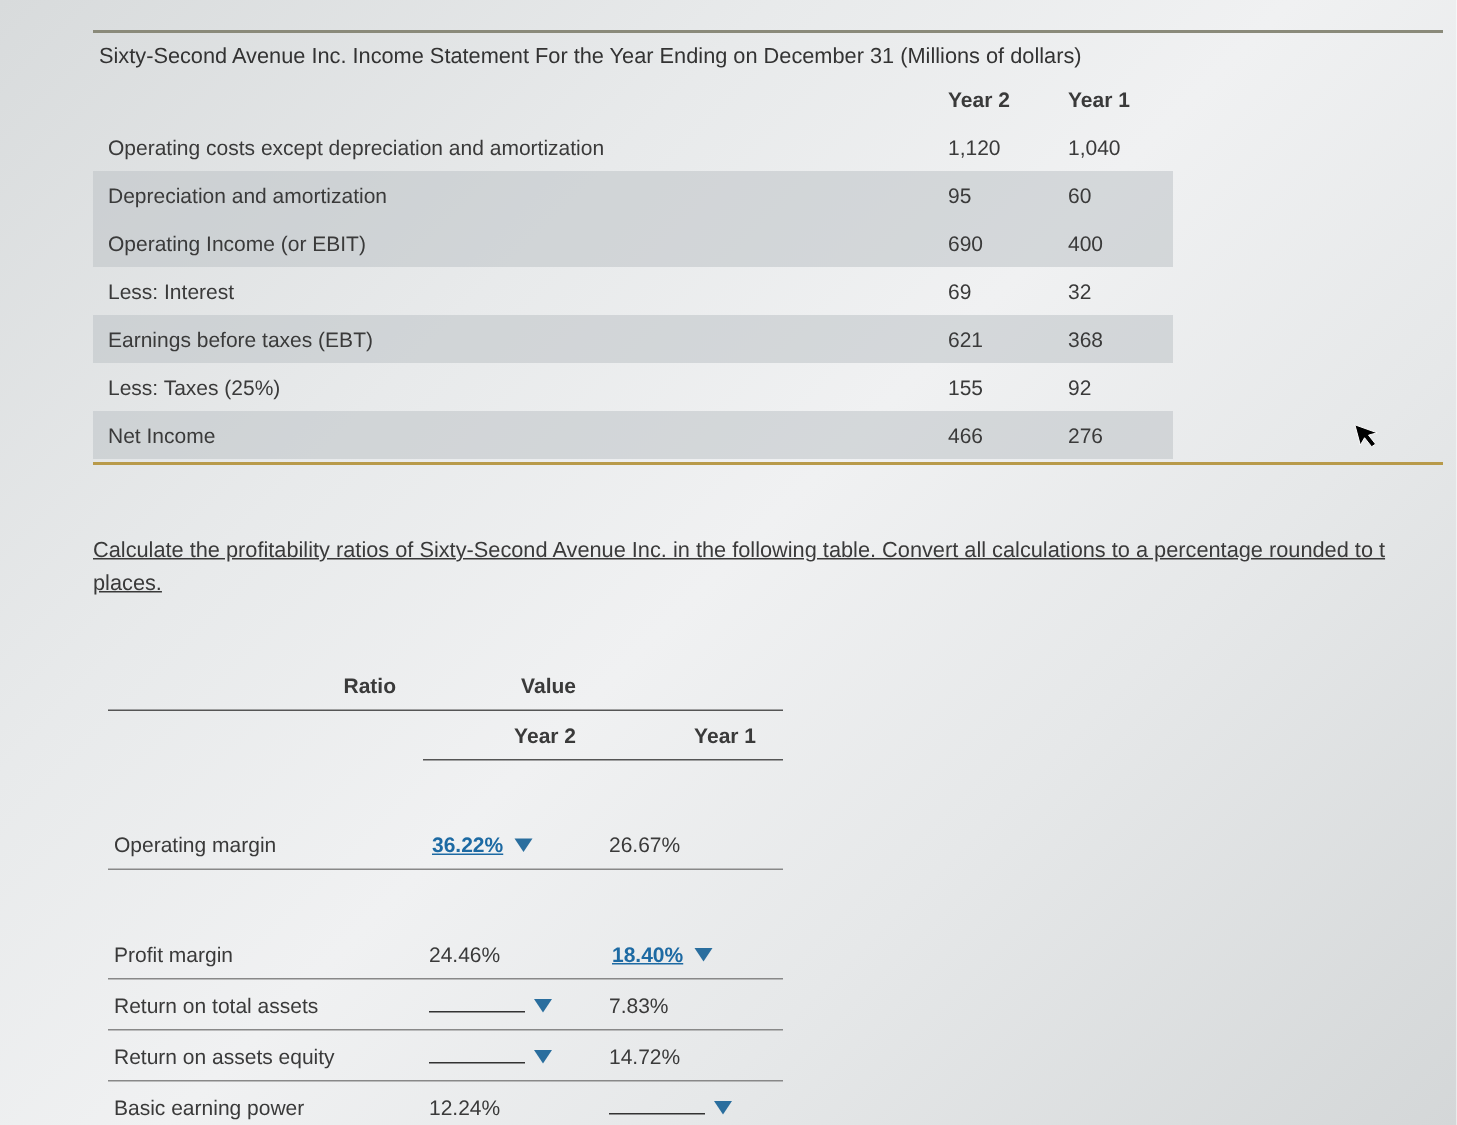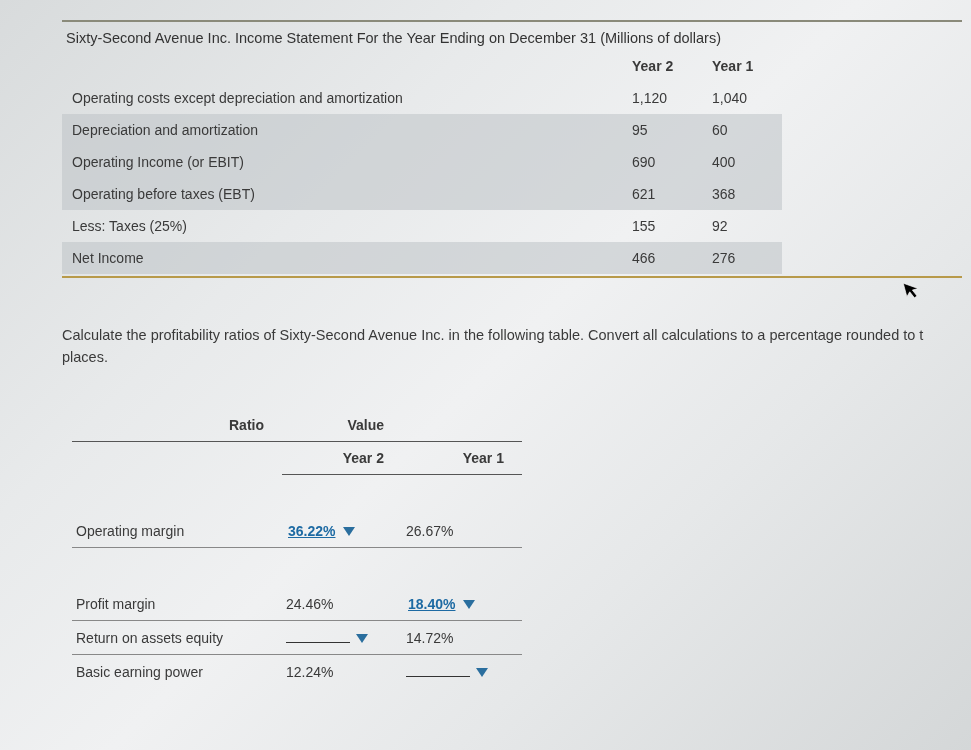--- a/index.html
+++ b/index.html
@@ -18,21 +18,21 @@
   .title { font-weight: normal; font-size: 14.5px; color: #333; padding: 6px 0 4px 4px; }
   .income-wrap { width: 720px; }
   table.income { border-collapse: collapse; width: 100%; }
   table.income th { text-align: left; font-weight: bold; padding: 8px 10px; font-size: 14px; }
   table.income th.num { text-align: left; width: 80px; }
   table.income td { padding: 8px 10px; font-size: 14px; }
   table.income td.num { text-align: left; width: 80px; }
   table.income tr.shade { background: rgba(190,195,198,0.55); }
   table.income tr.plain { background: transparent; }
   .hr-gold { border: none; border-top: 2px solid #b89a4a; margin-top: 2px; width: 900px; }
-  .instr { margin-top: 46px; font-size: 14.5px; line-height: 1.55; width: 905px; }
+  .instr { margin-top: 46px; font-size: 14.5px; line-height: 1.55; width: 905px; text-decoration: underline; }
   .ratio-wrap { margin-top: 40px; margin-left: 10px; }
   table.ratio { border-collapse: collapse; }
   table.ratio th { text-align: right; font-weight: bold; font-size: 14px; padding: 8px 18px 8px 4px; border-bottom: 1.5px solid #555; }
   table.ratio td { font-size: 14px; padding: 8px 18px 8px 4px; border-bottom: 1px solid #888; vertical-align: bottom; }
   table.ratio td.label { width: 210px; }
   table.ratio td.valcell { width: 120px; }
   .selected { color: #1d6aa3; font-weight: bold; text-decoration: underline; display: inline-block; padding: 0 2px; margin-top: 40px; }
   .dd { display: inline-flex; align-items: baseline; gap: 6px; }
   .caret {
     display: inline-block;
@@ -83,22 +83,27 @@
   <tr class="shade">
     <td>Depreciation and amortization</td>
     <td class="num">95</td>
     <td class="num">60</td>
   </tr>
   <tr class="shade">
     <td>Operating Income (or EBIT)</td>
     <td class="num">690</td>
     <td class="num">400</td>
   </tr>
+  <tr class="plain">
+    <td>Less: Interest</td>
+    <td class="num">69</td>
+    <td class="num">32</td>
+  </tr>
   <tr class="shade">
-    <td>Operating before taxes (EBT)</td>
+    <td>Earnings before taxes (EBT)</td>
     <td class="num">621</td>
     <td class="num">368</td>
   </tr>
   <tr class="plain">
     <td>Less: Taxes (25%)</td>
     <td class="num">155</td>
     <td class="num">92</td>
   </tr>
   <tr class="shade">
     <td>Net Income</td>
@@ -141,20 +146,30 @@
     <td class="label">Profit margin</td>
     <td class="valcell">24.46%</td>
     <td class="valcell">
       <span class="dd">
         <span class="selected">18.40%</span>
         <span class="caret"></span>
       </span>
     </td>
   </tr>
 
+  <tr>
+    <td class="label">Return on total assets</td>
+    <td class="valcell">
+      <span class="dd">
+        <span class="blankline"></span>
+        <span class="caret"></span>
+      </span>
+    </td>
+    <td class="valcell">7.83%</td>
+  </tr>
 
   <tr>
     <td class="label">Return on assets equity</td>
     <td class="valcell">
       <span class="dd">
         <span class="blankline"></span>
         <span class="caret"></span>
       </span>
     </td>
     <td class="valcell">14.72%</td>

